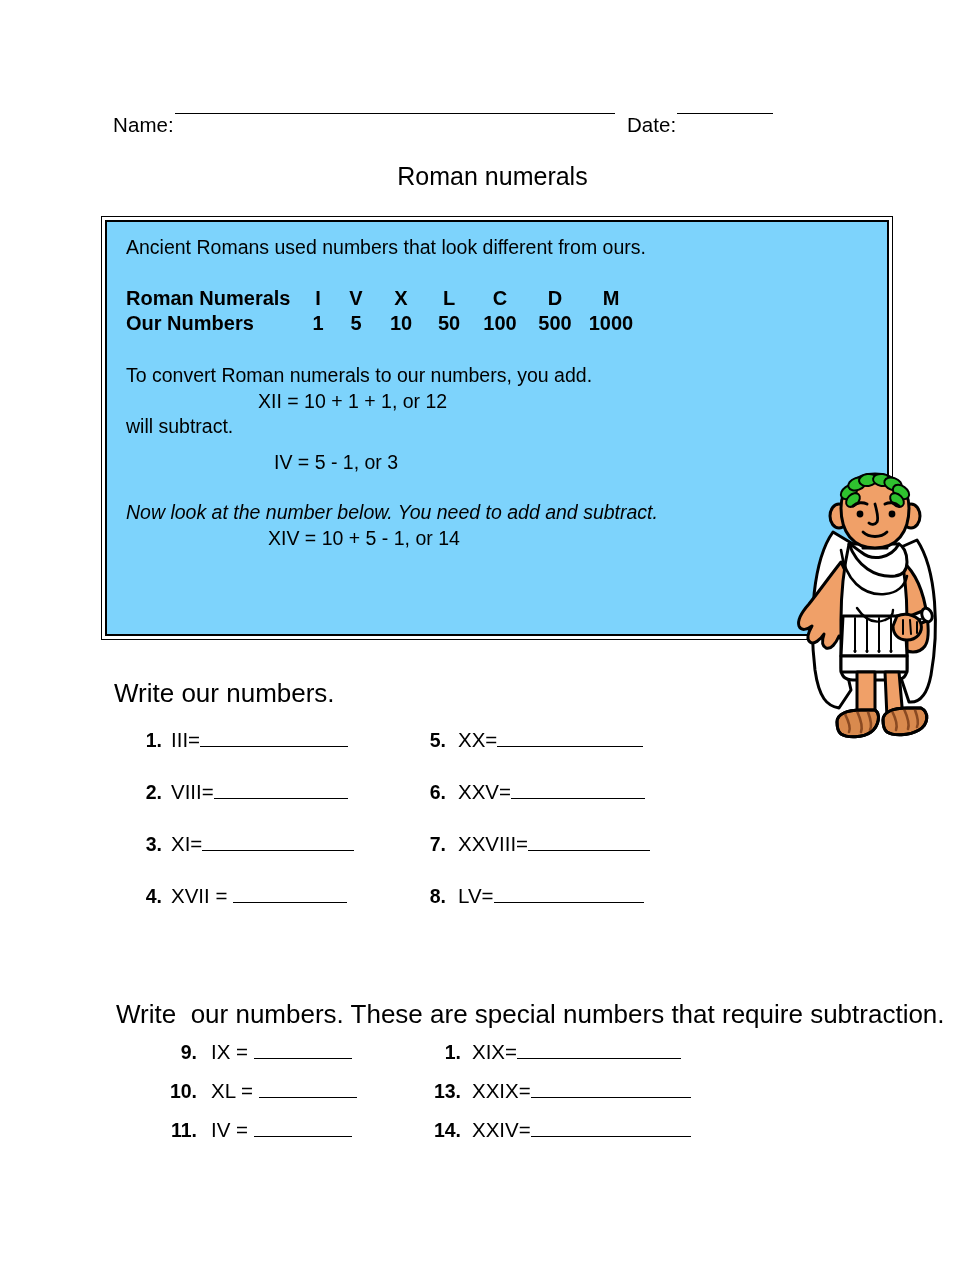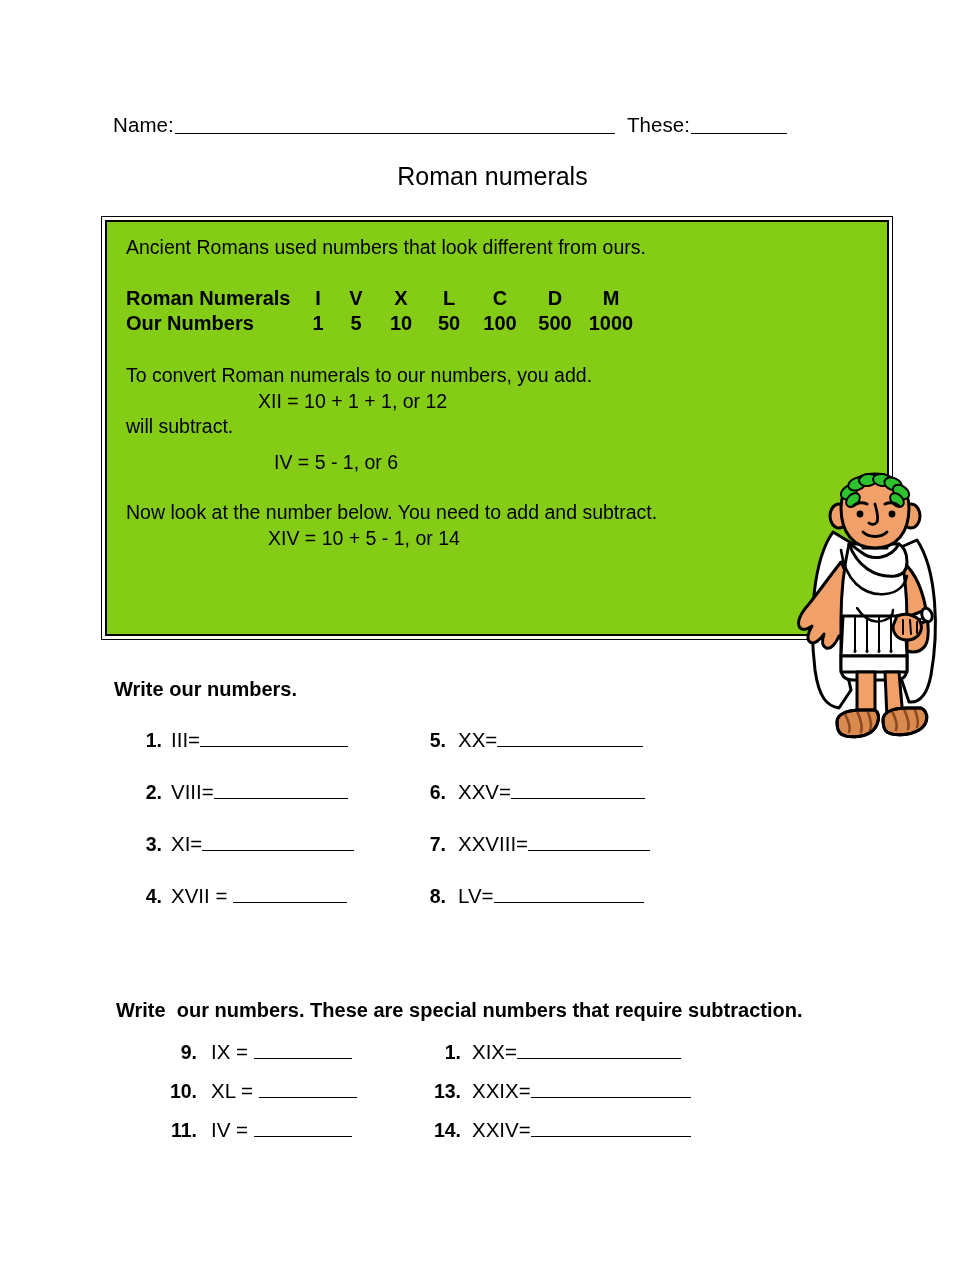--- a/index.html
+++ b/index.html
@@ -16,21 +16,21 @@
     overflow: hidden;
   }
 
   
   .name-date-row {
     position: absolute;
     left: 113px;
     top: 113px;
     width: 790px;
     display: flex;
-    align-items: flex-end;
+    align-items: flex-start;
     font-size: 20.5px;
     letter-spacing: 0.1px;
   }
   .nd-label { white-space: pre; }
   .nd-rule {
     display: inline-block;
     border-bottom: 1.3px solid #000;
     height: 0;
     margin: 0 0 3px 1px;
   }
@@ -62,21 +62,21 @@
     background: #fff;
   }
   .info-box-inner {
     position: absolute;
     left: 3px;
     top: 3px;
     right: 3px;
     bottom: 3px;
     border: 2.6px solid #000;
     box-sizing: border-box;
-    background: #84cc16;
+    background: #7dd3fc;
   }
   .info-content {
     position: absolute;
     left: 0; top: 0; right: 0; bottom: 0;
     padding: 13px 16px 0 19px;
     box-sizing: border-box;
     font-size: 19.5px;
     line-height: 1.32;
   }
 
@@ -94,40 +94,40 @@
     flex: 0 0 46px;
     text-align: center;
   }
   .nt-cell.w1 { flex: 0 0 34px; }
   .nt-cell.w2 { flex: 0 0 42px; }
   .nt-cell.w3 { flex: 0 0 48px; }
   .nt-cell.w4 { flex: 0 0 54px; }
   .nt-cell.w5 { flex: 0 0 56px; }
 
   .para { margin-top: 26px; }
-  .para.tight { margin-top: 24px; }
+  .para.tight { margin-top: 24px; font-style: italic; }
   .indent-60 { padding-left: 132px; }
   .indent-70 { padding-left: 142px; }
   .indent-75 { padding-left: 148px; }
 
   
   .roman-figure {
     position: absolute;
     left: 672px;
     top: 248px;
     width: 186px;
     height: 290px;
     pointer-events: none;
   }
 
   
   .section-heading {
     position: absolute;
-    font-weight: bold;
-    font-size: 20px;
+    font-weight: normal;
+    font-size: 26px;
     white-space: pre;
   }
   #heading-1 { left: 114px; top: 678px; }
   #heading-2 { left: 116px; top: 999px; }
 
   .q-list { position: absolute; }
   .q-row {
     display: flex;
     align-items: baseline;
     white-space: pre;
@@ -169,21 +169,21 @@
   #list-2b .q-row { margin-bottom: 15px; }
   #list-2b .q-num { width: 34px; margin-right: 11px; }
 </style>
 </head>
 <body>
 
 <div class="name-date-row">
   <span class="nd-label">Name:</span>
   <span class="nd-rule name"></span>
   <span class="nd-gap"></span>
-  <span class="nd-label">These:</span>
+  <span class="nd-label">Date:</span>
   <span class="nd-rule date"></span>
 </div>
 
 <div class="page-title">Roman numerals</div>
 
 <div class="info-box">
   <div class="info-box-inner">
     <div class="info-content">
 
       <div class="line-intro">Ancient Romans used numbers that look different from ours.</div>
@@ -208,21 +208,21 @@
           <span class="nt-cell w4">100</span>
           <span class="nt-cell w5">500</span>
           <span class="nt-cell w5">1000</span>
         </div>
       </div>
 
       <div class="para">To convert Roman numerals to our numbers, you add.</div>
       <div class="indent-60">XII = 10 + 1 + 1, or 12</div>
 
       <div> will subtract.</div>
-      <div class="indent-75" style="margin-top:10px">IV = 5 - 1, or 6</div>
+      <div class="indent-75" style="margin-top:10px">IV = 5 - 1, or 3</div>
 
       <div class="para tight">Now look at the number below. You need to add and subtract.</div>
       <div class="indent-70">XIV = 10 + 5 - 1, or 14</div>
 
     </div>
 
     <svg class="roman-figure" viewBox="0 0 186 290" xmlns="http://www.w3.org/2000/svg">
       <g stroke="#000" stroke-width="3" stroke-linejoin="round" stroke-linecap="round">
 
         <path d="M54 62 C34 90 30 150 36 200 C40 228 48 236 60 238 L72 220 C62 180 62 110 74 74 Z" fill="#fff"></path>

